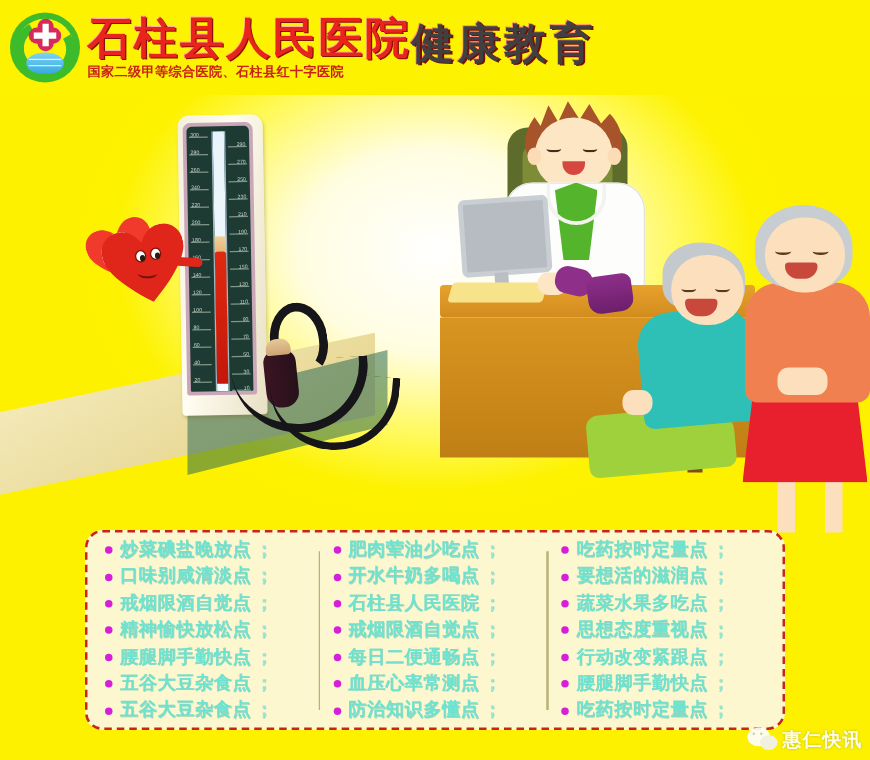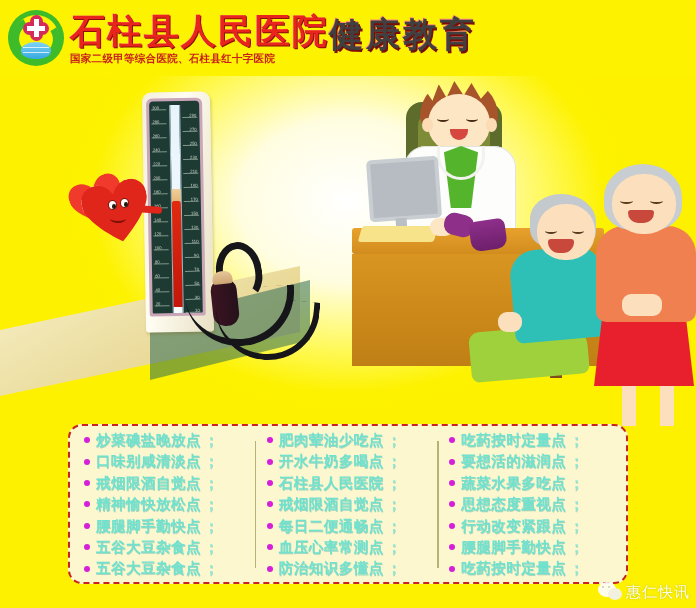--- a/index.html
+++ b/index.html
@@ -500,21 +500,21 @@
   }
   .wc-b2 {
     position: absolute; left: 10px; top: 6px;
     width: 14px; height: 12px;
     background: #f2f2f2; border-radius: 50%;
   }
   .wc-d { position: absolute; width: 2px; height: 2px; border-radius: 50%; background: #c9c9c9; }
   .wc-d.d1 { left: 4px; top: 4px; }
   .wc-d.d2 { left: 10px; top: 4px; }
   .wm-text {
-    font-size: 15px; font-weight: normal; color: #ffffff;
+    font-size: 15px; font-weight: bold; color: #ffffff;
     letter-spacing: 1px;
     text-shadow: 0 0 2px rgba(120,120,0,.5);
     white-space: nowrap;
   }
 </style>
 </head>
 <body>
 
 <div id="poster">
 

